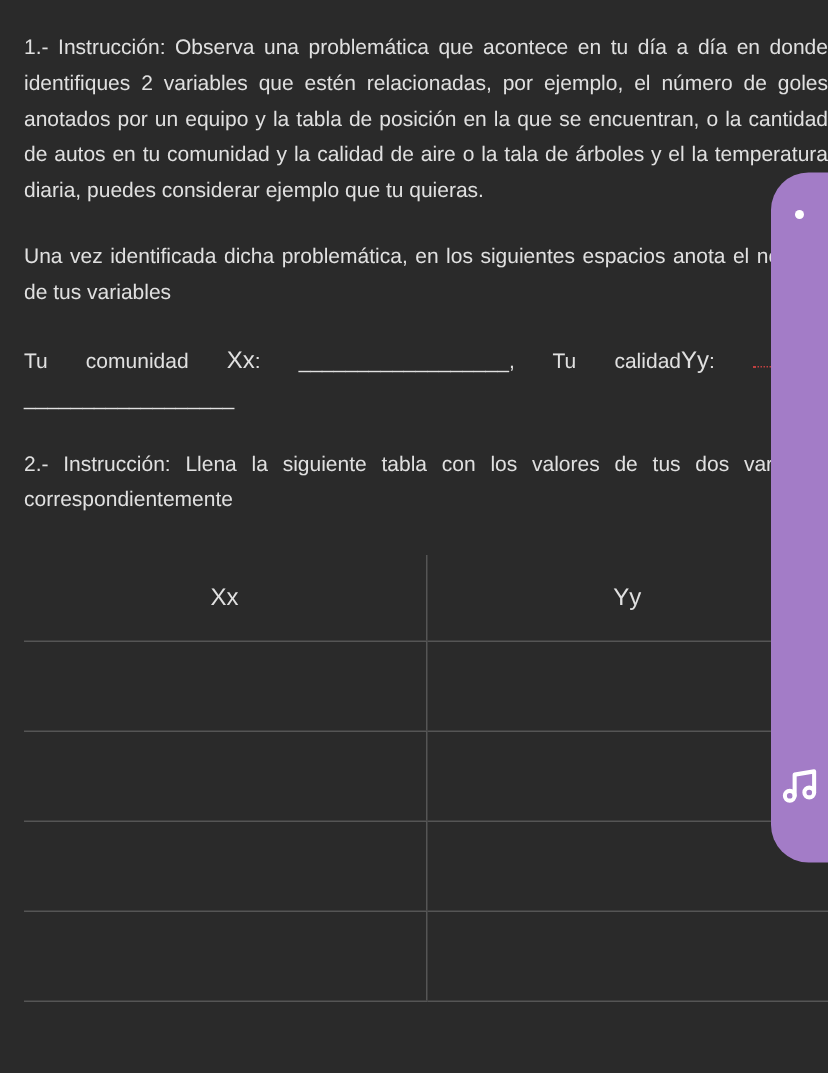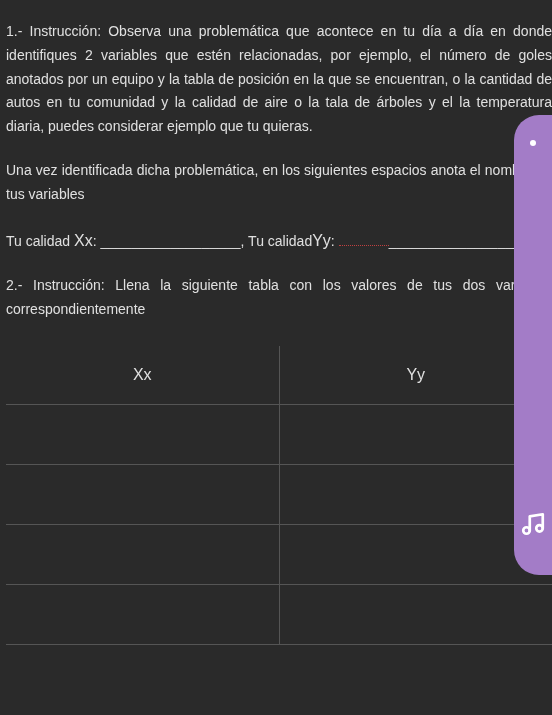--- a/index.html
+++ b/index.html
@@ -14,21 +14,21 @@
       font-family: Arial, sans-serif;
       font-size: 14px;
       line-height: 1.7;
       width: 552px;
       height: 715px;
       position: relative;
       overflow: hidden;
     }
     
     .content {
-      padding: 20px 0 0 6px;
+      padding: 20px 0 0 16px;
       text-align: justify;
     }
     
     .paragraph {
       margin-bottom: 20px;
     }
     
     .var-x, .var-y {
       font-size: 16px;
     }
@@ -99,21 +99,21 @@
   </style>
 </head>
 <body>
 
 <div class="content">
   <p class="paragraph">1.- Instrucción: Observa una problemática que acontece en tu día a día en donde identifiques 2 variables que estén relacionadas, por ejemplo, el número de goles anotados por un equipo y la tabla de posición en la que se encuentran, o la cantidad de autos en tu comunidad y la calidad de aire o la tala de árboles y el la temperatura diaria, puedes considerar ejemplo que tu quieras.</p>
 
   <p class="paragraph">Una vez identificada dicha problemática, en los siguientes espacios anota el nombre de tus variables</p>
 
   <p class="paragraph">
-    <span>Tu calidad </span><span class="var-x">Xx</span><span>: __________________, Tu </span><span>calidad</span><span class="var-y">Yy</span><span>:</span> <span class="underline-dotted"></span><span>__________________</span>
+    <span>Tu comunidad </span><span class="var-x">Xx</span><span>: __________________, Tu </span><span>calidad</span><span class="var-y">Yy</span><span>:</span> <span class="underline-dotted"></span><span>__________________</span>
   </p>
 
   <p class="paragraph">2.- Instrucción: Llena la siguiente tabla con los valores de tus dos variables correspondientemente</p>
 
   <div class="table-container">
     <table>
       <tbody>
           <tr class="table-header">
         <td>Xx</td>
         <td class="divider-col">Yy</td>

